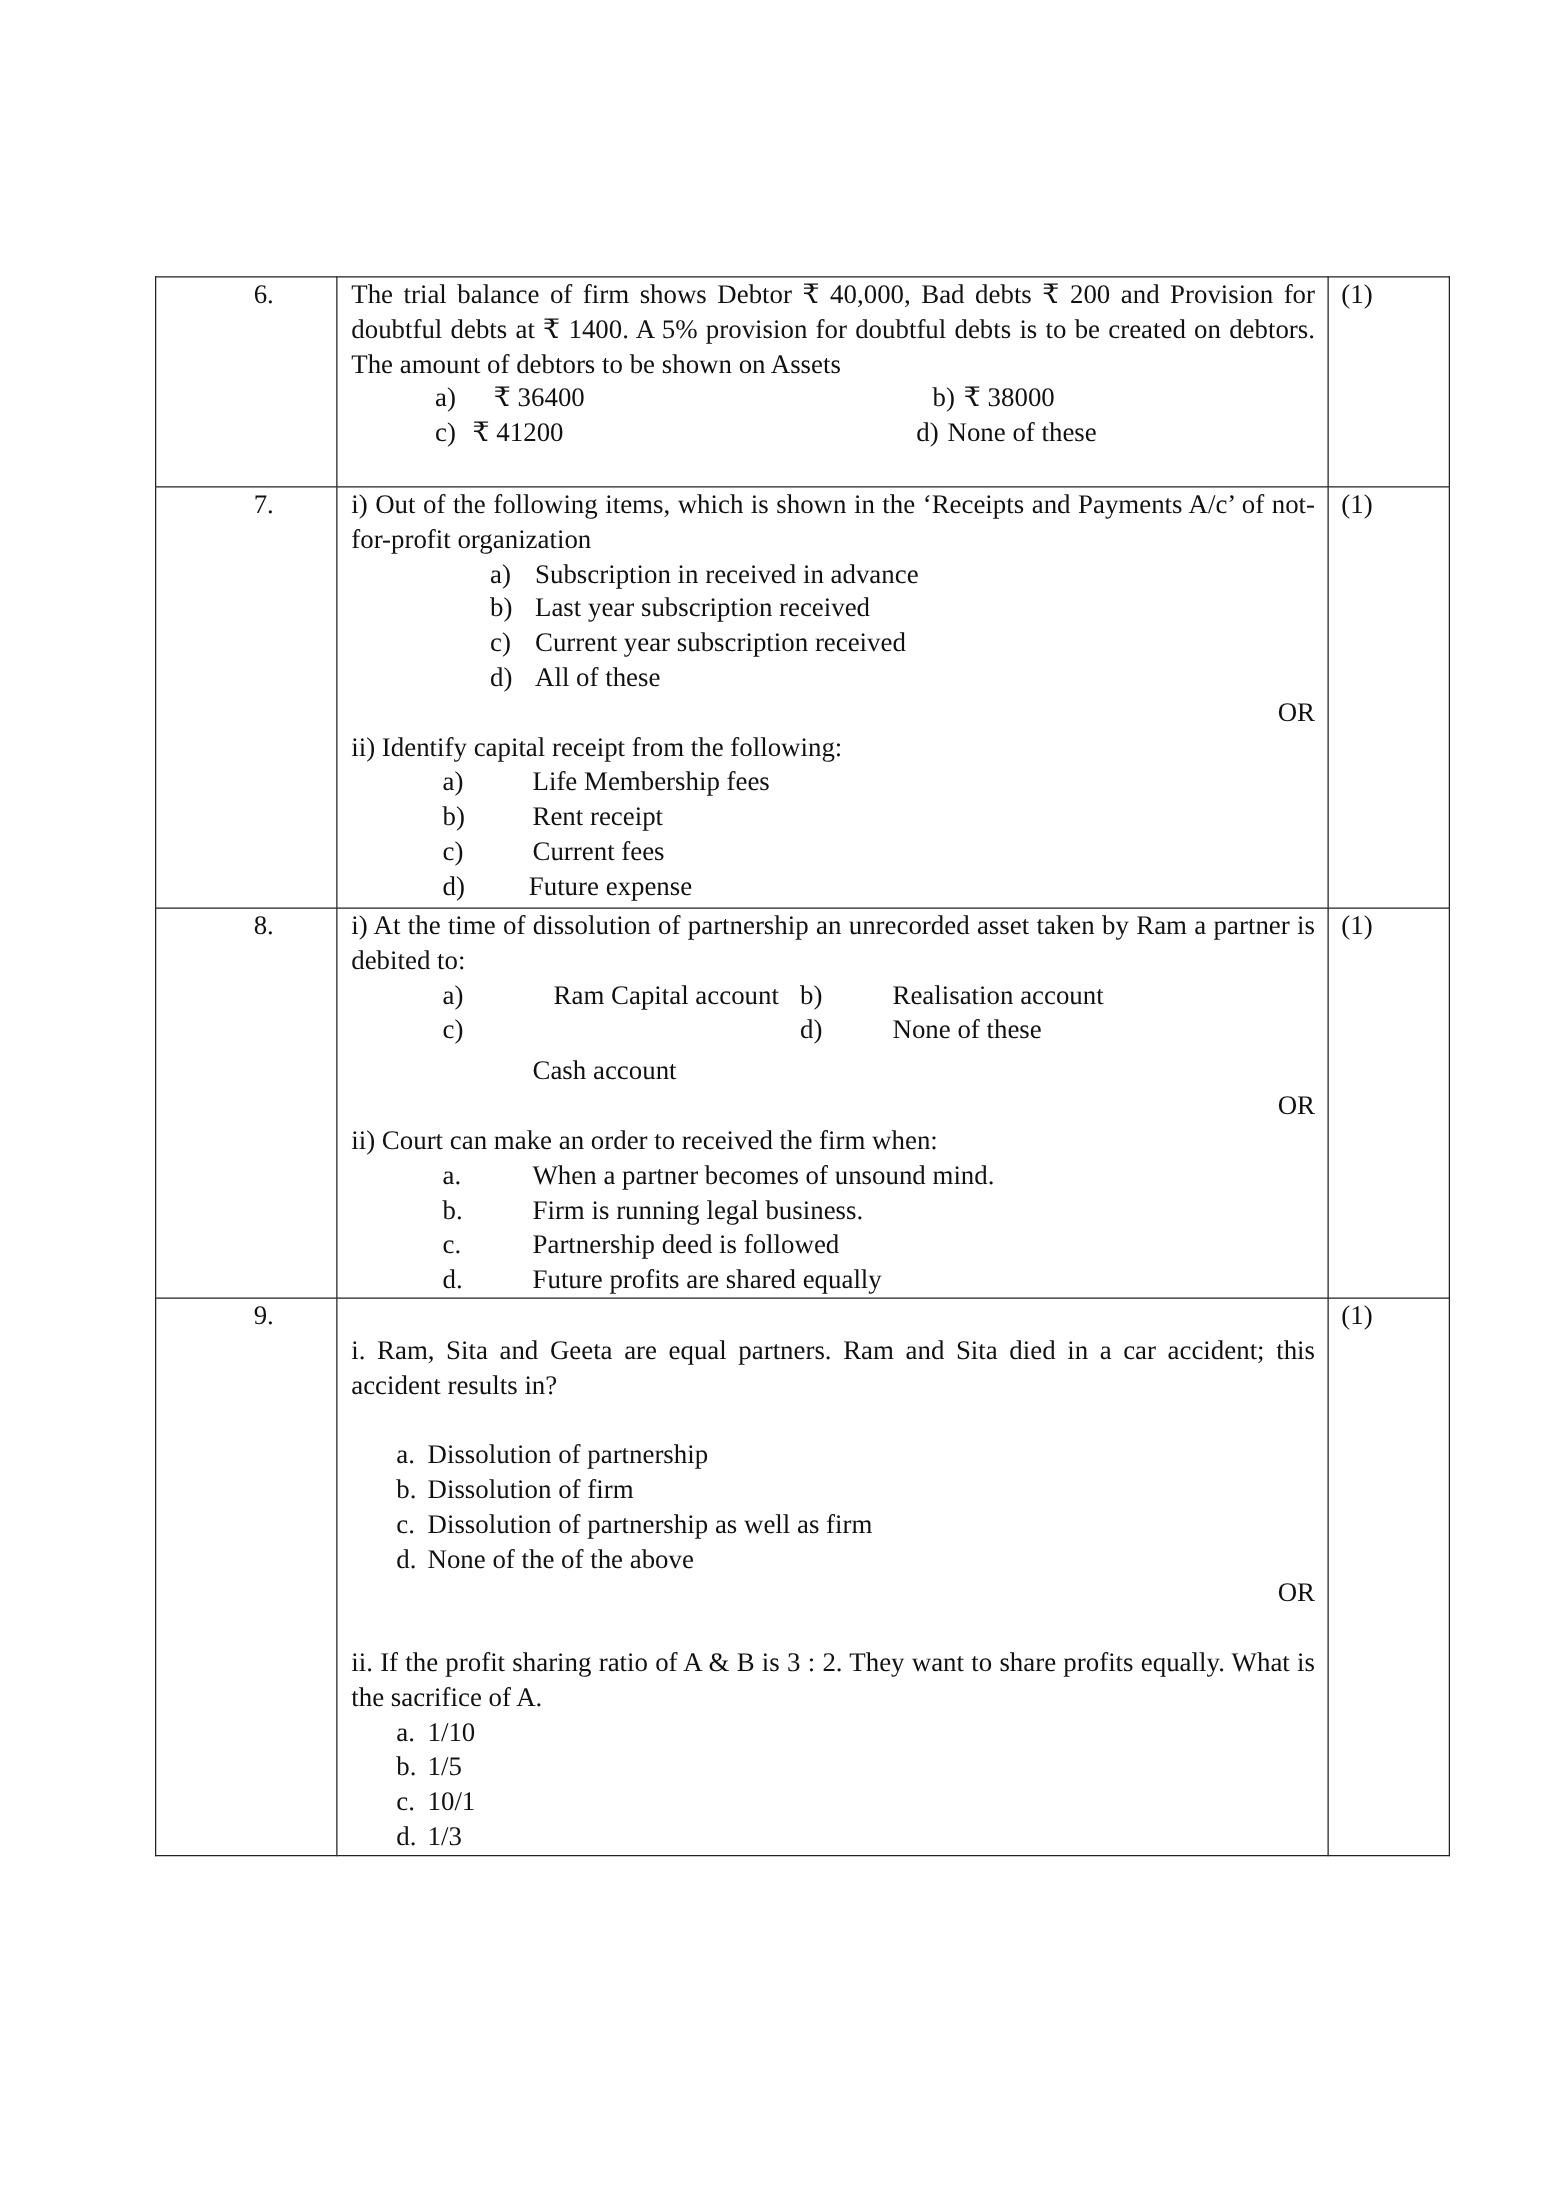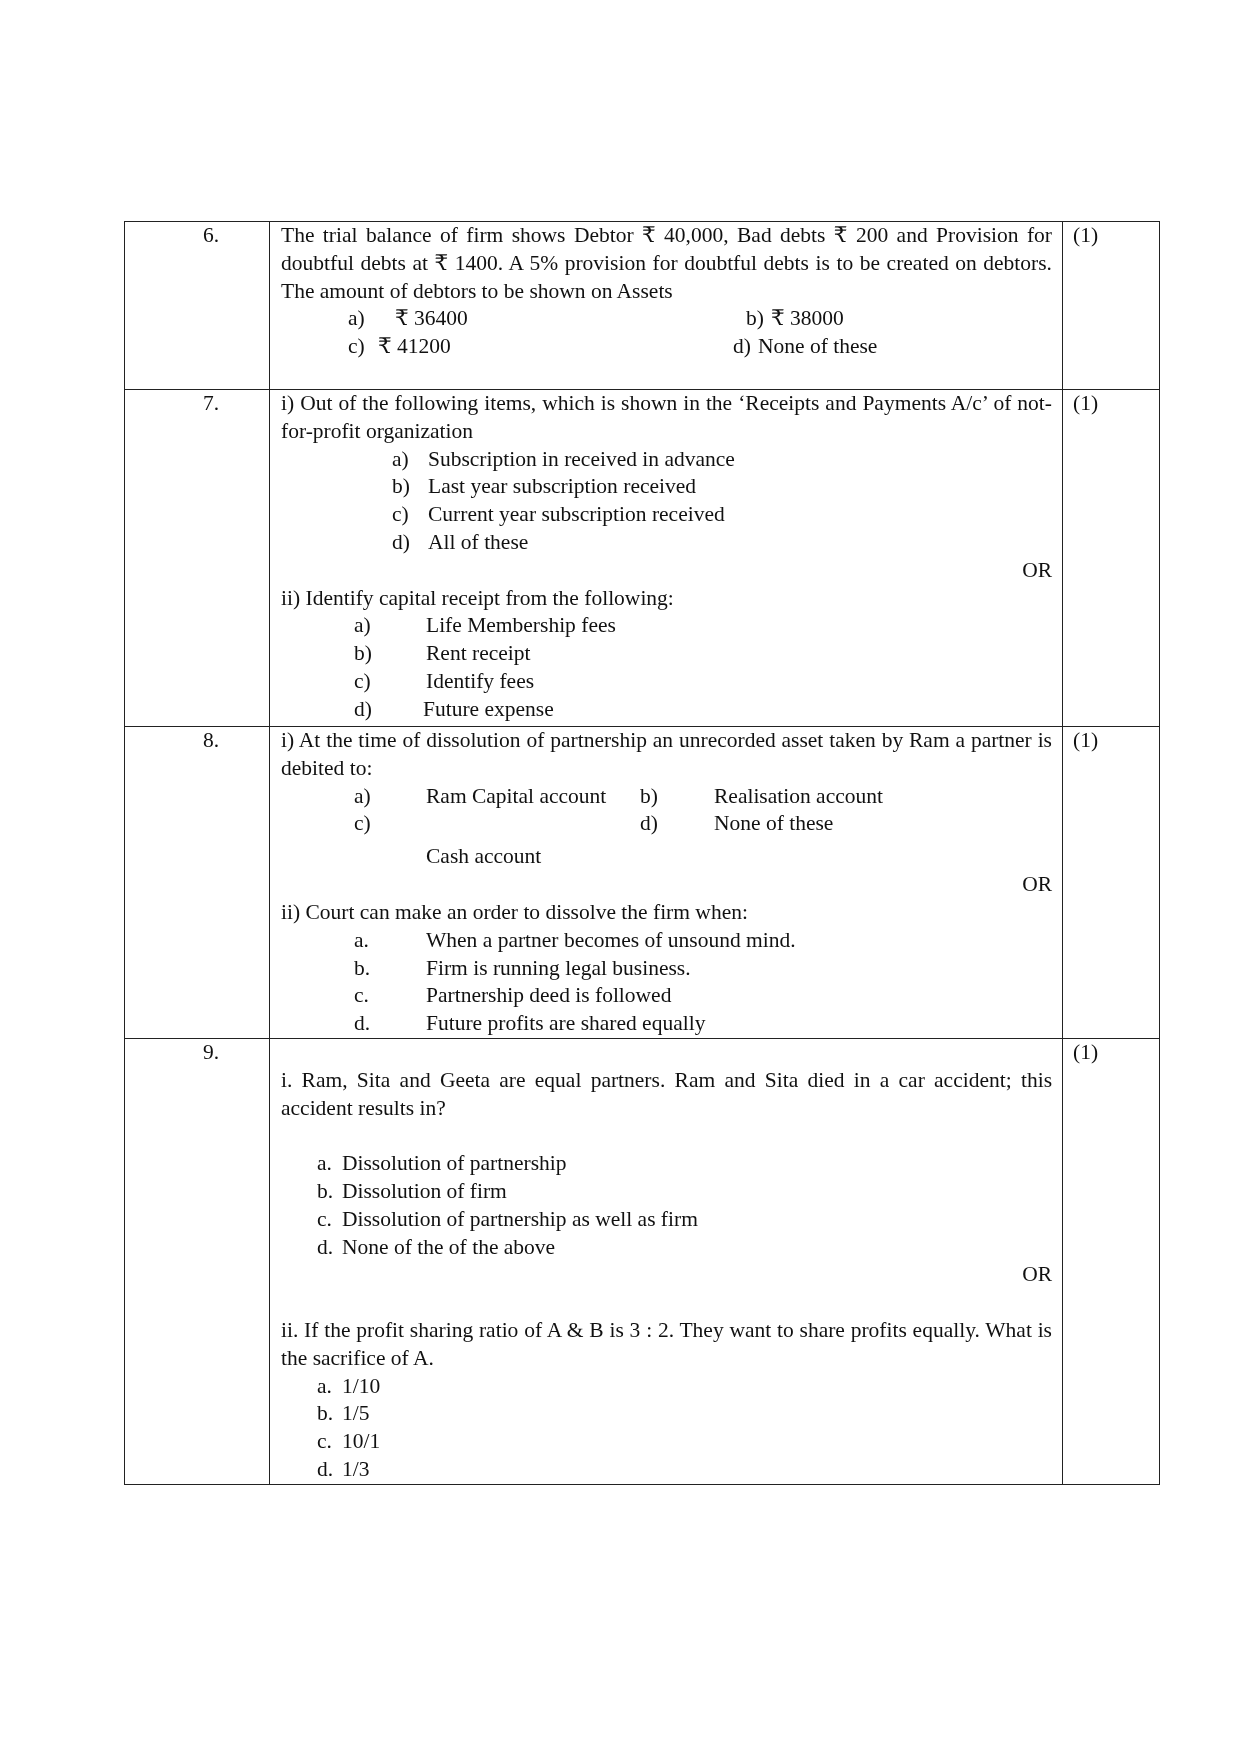--- a/index.html
+++ b/index.html
@@ -93,21 +93,21 @@
             <span class="txt">Life Membership fees</span>
           </div>
       <div class="opt">
             <span style="display:inline-block;width:73px;"></span>
             <span class="lbl" style="width:72px;">b)</span>
             <span class="txt">Rent receipt</span>
           </div>
       <div class="opt">
             <span style="display:inline-block;width:73px;"></span>
             <span class="lbl" style="width:72px;">c)</span>
-            <span class="txt">Identify fees</span>
+            <span class="txt">Current fees</span>
           </div>
       <div class="opt">
             <span style="display:inline-block;width:73px;"></span>
             <span class="lbl" style="width:69px;">d)</span>
             <span class="txt">Future expense</span>
           </div>
     </td>
     <td class="c-m">
       <span>(1)</span>
     </td>
@@ -115,33 +115,33 @@
 
   <tr style="height:280px;">
     <td class="c-num">
       <span>8.</span>
     </td>
     <td class="c-q">
       <div class="just">i) At the time of dissolution of partnership an unrecorded asset taken by Ram a partner is debited to:</div>
       <div class="opt">
         <span style="display:inline-block;width:73px;"></span>
         <span class="lbl" style="width:72px;">a)</span>
-        <span class="txt" style="width:214px;">Ram Capital account</span>
+        <span class="txt" style="width:214px;text-align:center;">Ram Capital account</span>
         <span class="lbl" style="width:74px;">b)</span>
         <span class="txt">Realisation account</span>
       </div>
       <div class="opt">
         <span style="display:inline-block;width:73px;"></span>
         <span class="lbl" style="width:72px;">c)</span>
         <span class="txt" style="width:214px;margin-top:33px;">Cash account</span>
         <span class="lbl" style="width:74px;">d)</span>
         <span class="txt">None of these</span>
       </div>
       <div class="or" style="padding-left:12px;">OR</div>
-      <div>ii) Court can make an order to dissolve the firm when:</div>
+      <div>ii) Court can make an order to received the firm when:</div>
       <div class="opt">
             <span style="display:inline-block;width:73px;"></span>
             <span class="lbl" style="width:72px;">a.</span>
             <span class="txt">When a partner becomes of unsound mind.</span>
           </div>
       <div class="opt">
             <span style="display:inline-block;width:73px;"></span>
             <span class="lbl" style="width:72px;">b.</span>
             <span class="txt">Firm is running legal business.</span>
           </div>

